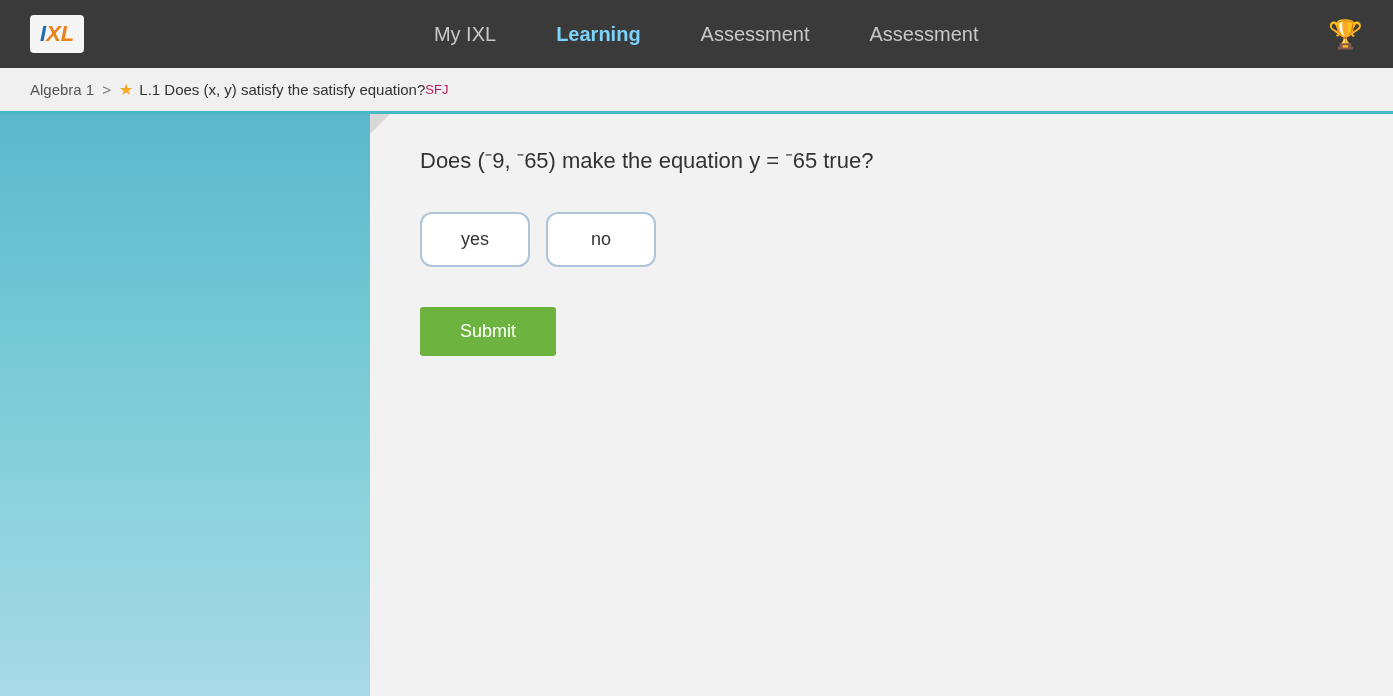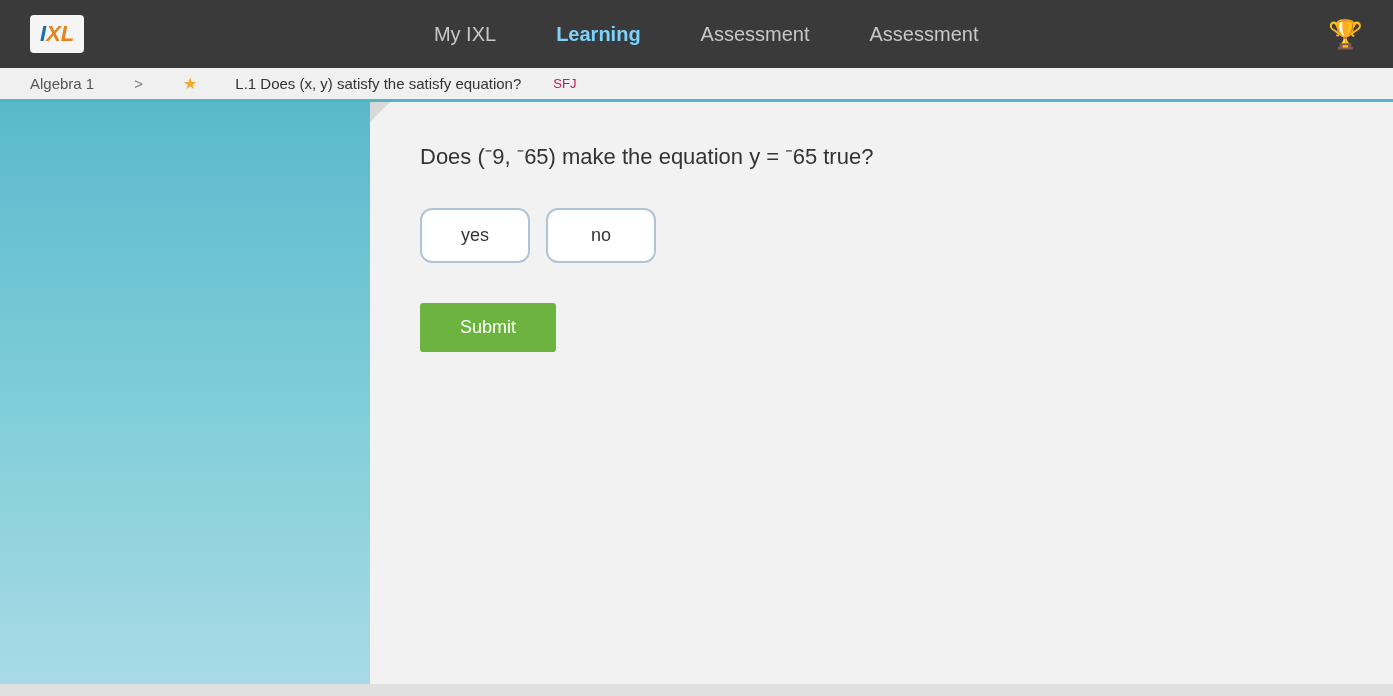--- a/index.html
+++ b/index.html
@@ -74,26 +74,25 @@
 
     .trophy-icon {
       color: #4a9fd4;
       font-size: 28px;
       margin-left: auto;
     }
 
     
     .breadcrumb-bar {
       background-color: #f0f0f0;
-      height: 34px;
+      height: 46px;
       display: flex;
       align-items: center;
       padding: 0 30px;
       border-bottom: 3px solid #4ab8c4;
-      gap: 32px;
     }
 
     .breadcrumb-text {
       color: #555;
       font-size: 15px;
     }
 
     .breadcrumb-separator {
       color: #777;
       margin: 0 8px;
@@ -128,21 +127,21 @@
     .left-sidebar {
       width: 370px;
       background: linear-gradient(to bottom, #5ab8cc 0%, #7ecdd8 50%, #a8dae6 100%);
       flex-shrink: 0;
     }
 
     
     .question-panel {
       flex: 1;
       background-color: #f2f2f2;
-      padding: 40px 50px;
+      padding: 32px 50px;
       position: relative;
     }
 
     .question-text {
       font-size: 22px;
       color: #333;
       margin-bottom: 35px;
       line-height: 1.4;
     }
 

